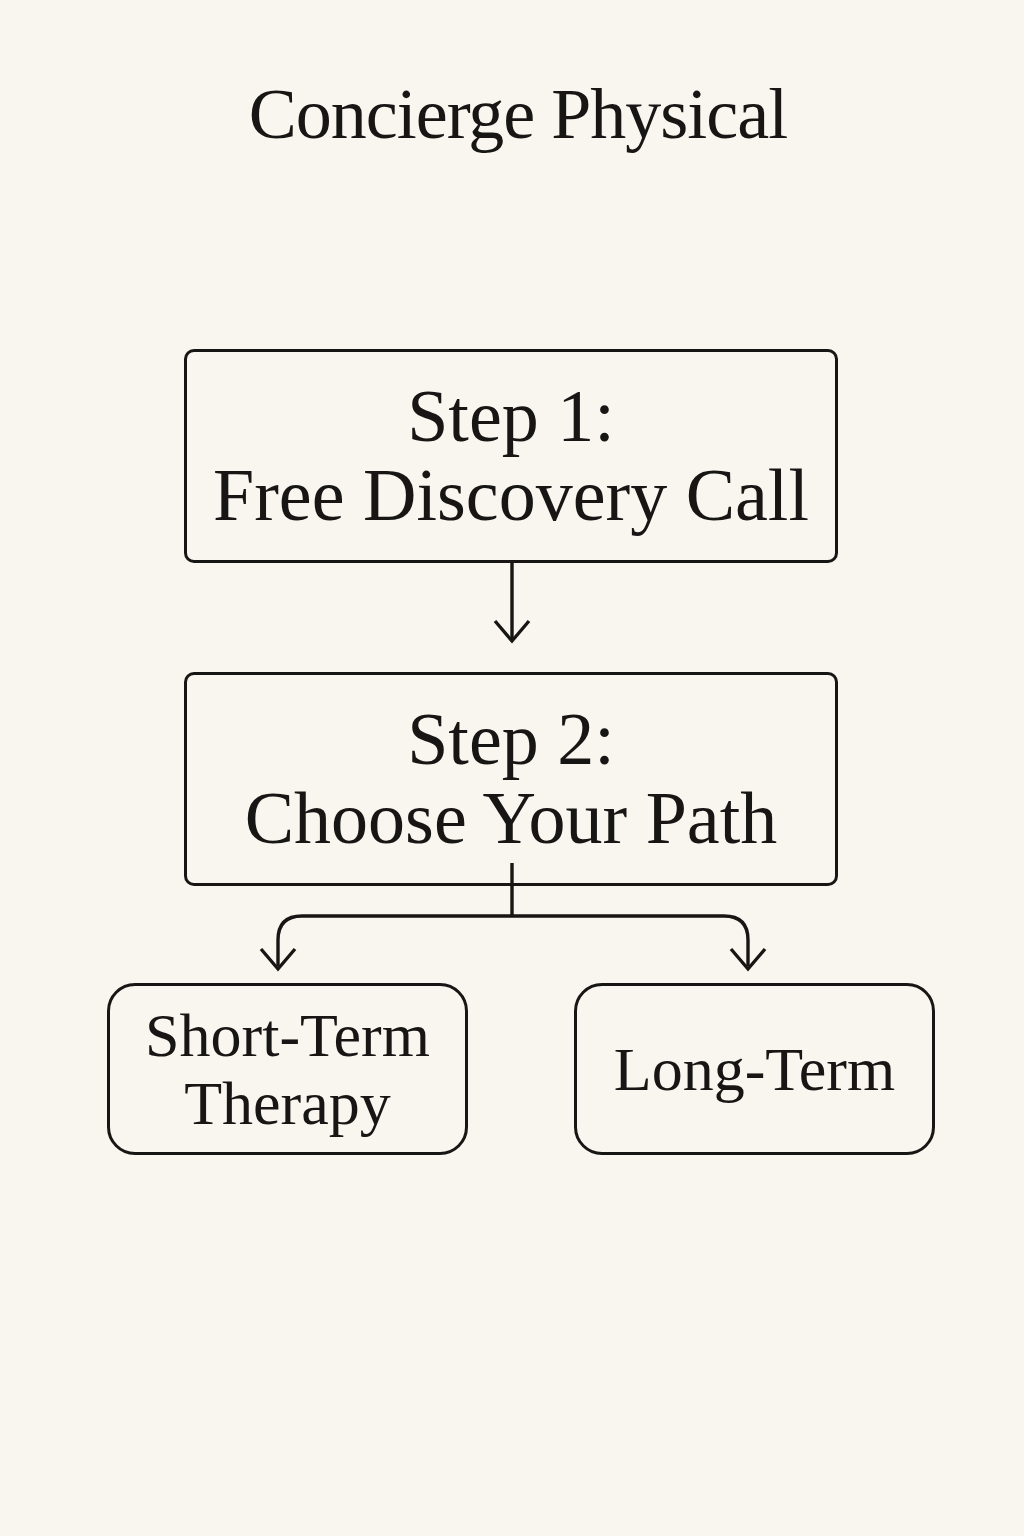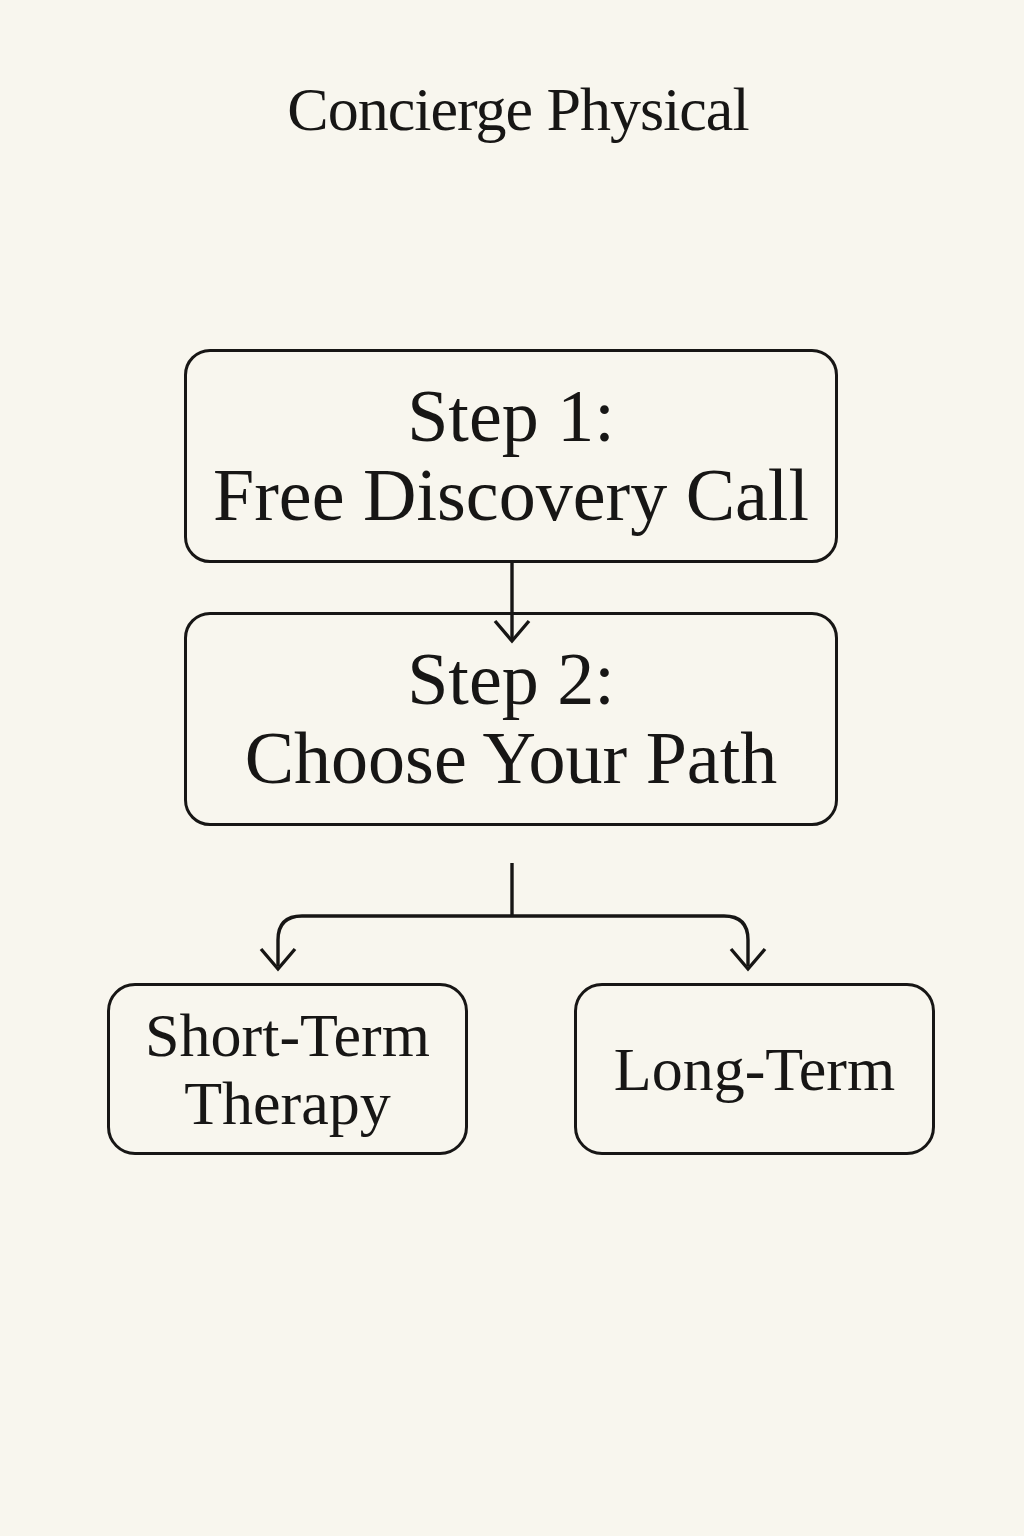--- a/index.html
+++ b/index.html
@@ -16,21 +16,21 @@
     font-family: "Liberation Serif", "DejaVu Serif", serif;
     color: var(--ink);
     overflow: hidden;
   }
   .page-title {
     position: absolute;
     top: 78px;
     left: 0;
     width: 100%;
     text-align: center;
-    font-size: 62px;
+    font-size: 72px;
     line-height: 1.02;
     font-weight: 400;
     letter-spacing: -1px;
     padding-left: 12px;
   }
   .page-title .line { display: block; }
   .connectors {
     position: absolute;
     inset: 0;
     width: 1024px;
@@ -40,38 +40,38 @@
   .connectors path {
     fill: none;
     stroke: var(--ink);
     stroke-width: 3.4px;
     stroke-linejoin: miter;
     stroke-linecap: butt;
   }
   .node {
     position: absolute;
     border: 3.5px solid var(--ink);
-    border-radius: 26px;
+    border-radius: 10px;
     background: transparent;
     display: flex;
     flex-direction: column;
     align-items: center;
     justify-content: center;
     text-align: center;
   }
   .node .line { display: block; }
   .node-step {
     left: 184px;
     width: 654px;
     height: 214px;
     font-size: 74px;
     line-height: 1.07;
   }
   .node-step1 { top: 349px; }
-  .node-step2 { top: 612px; }
+  .node-step2 { top: 672px; }
   .node-leaf {
     top: 983px;
     width: 361px;
     height: 172px;
     font-size: 62px;
     line-height: 1.1;
     border-radius: 28px;
     text-align: center;
   }
   .node-short { left: 107px; }

